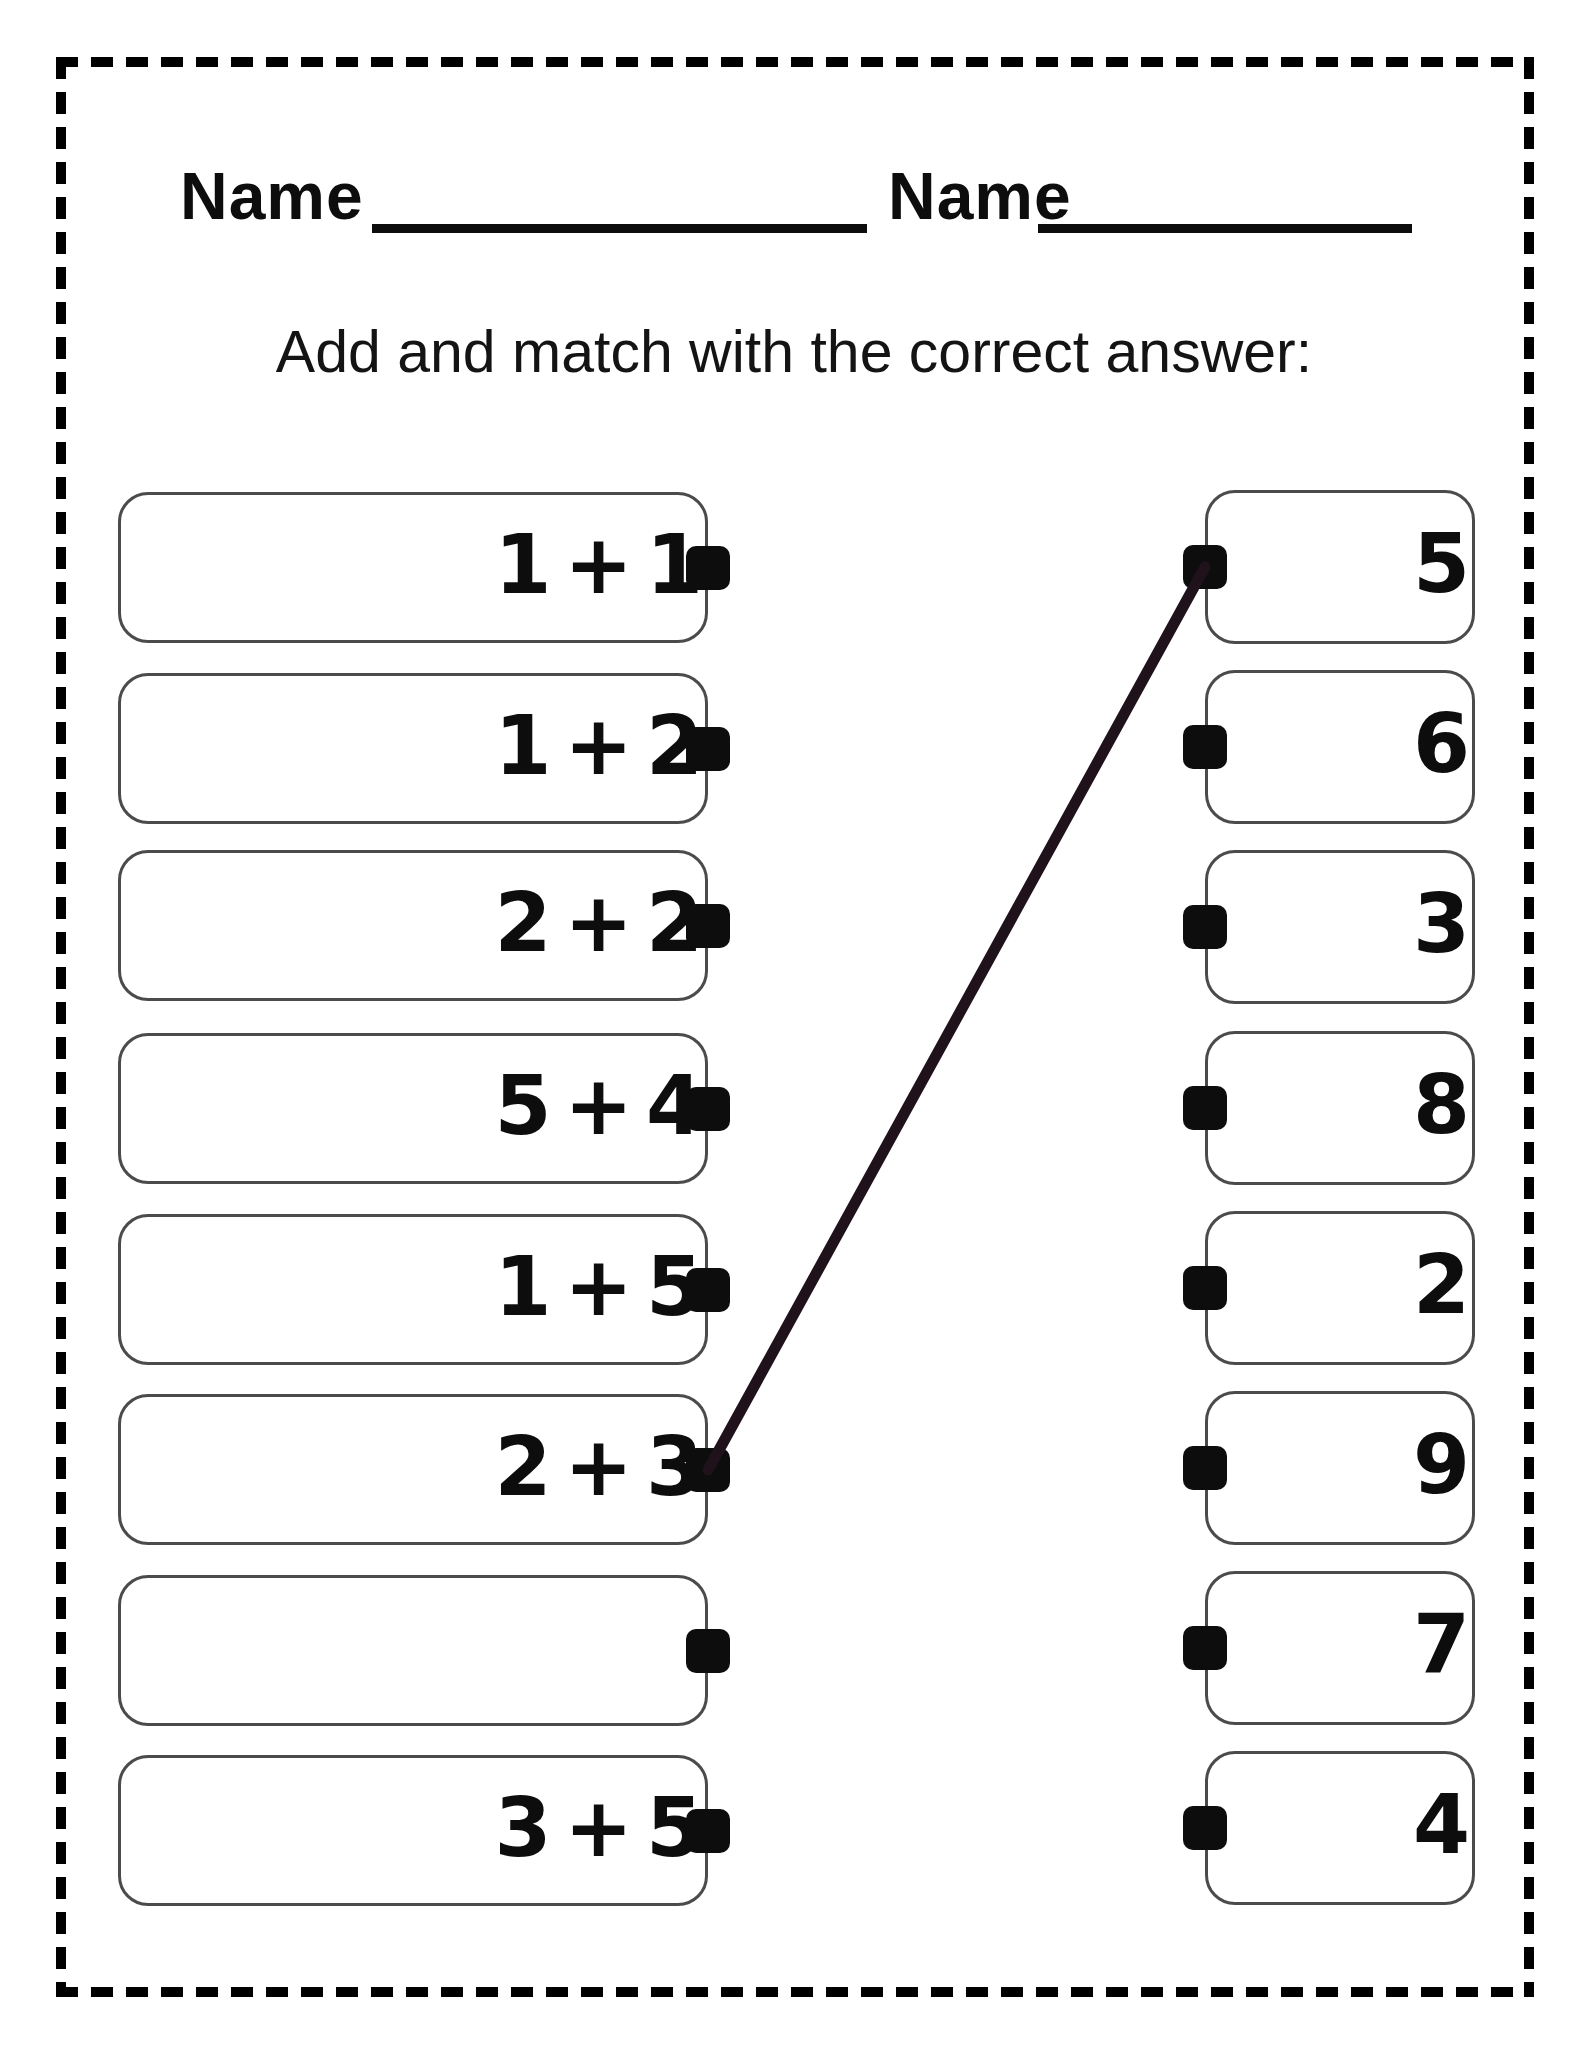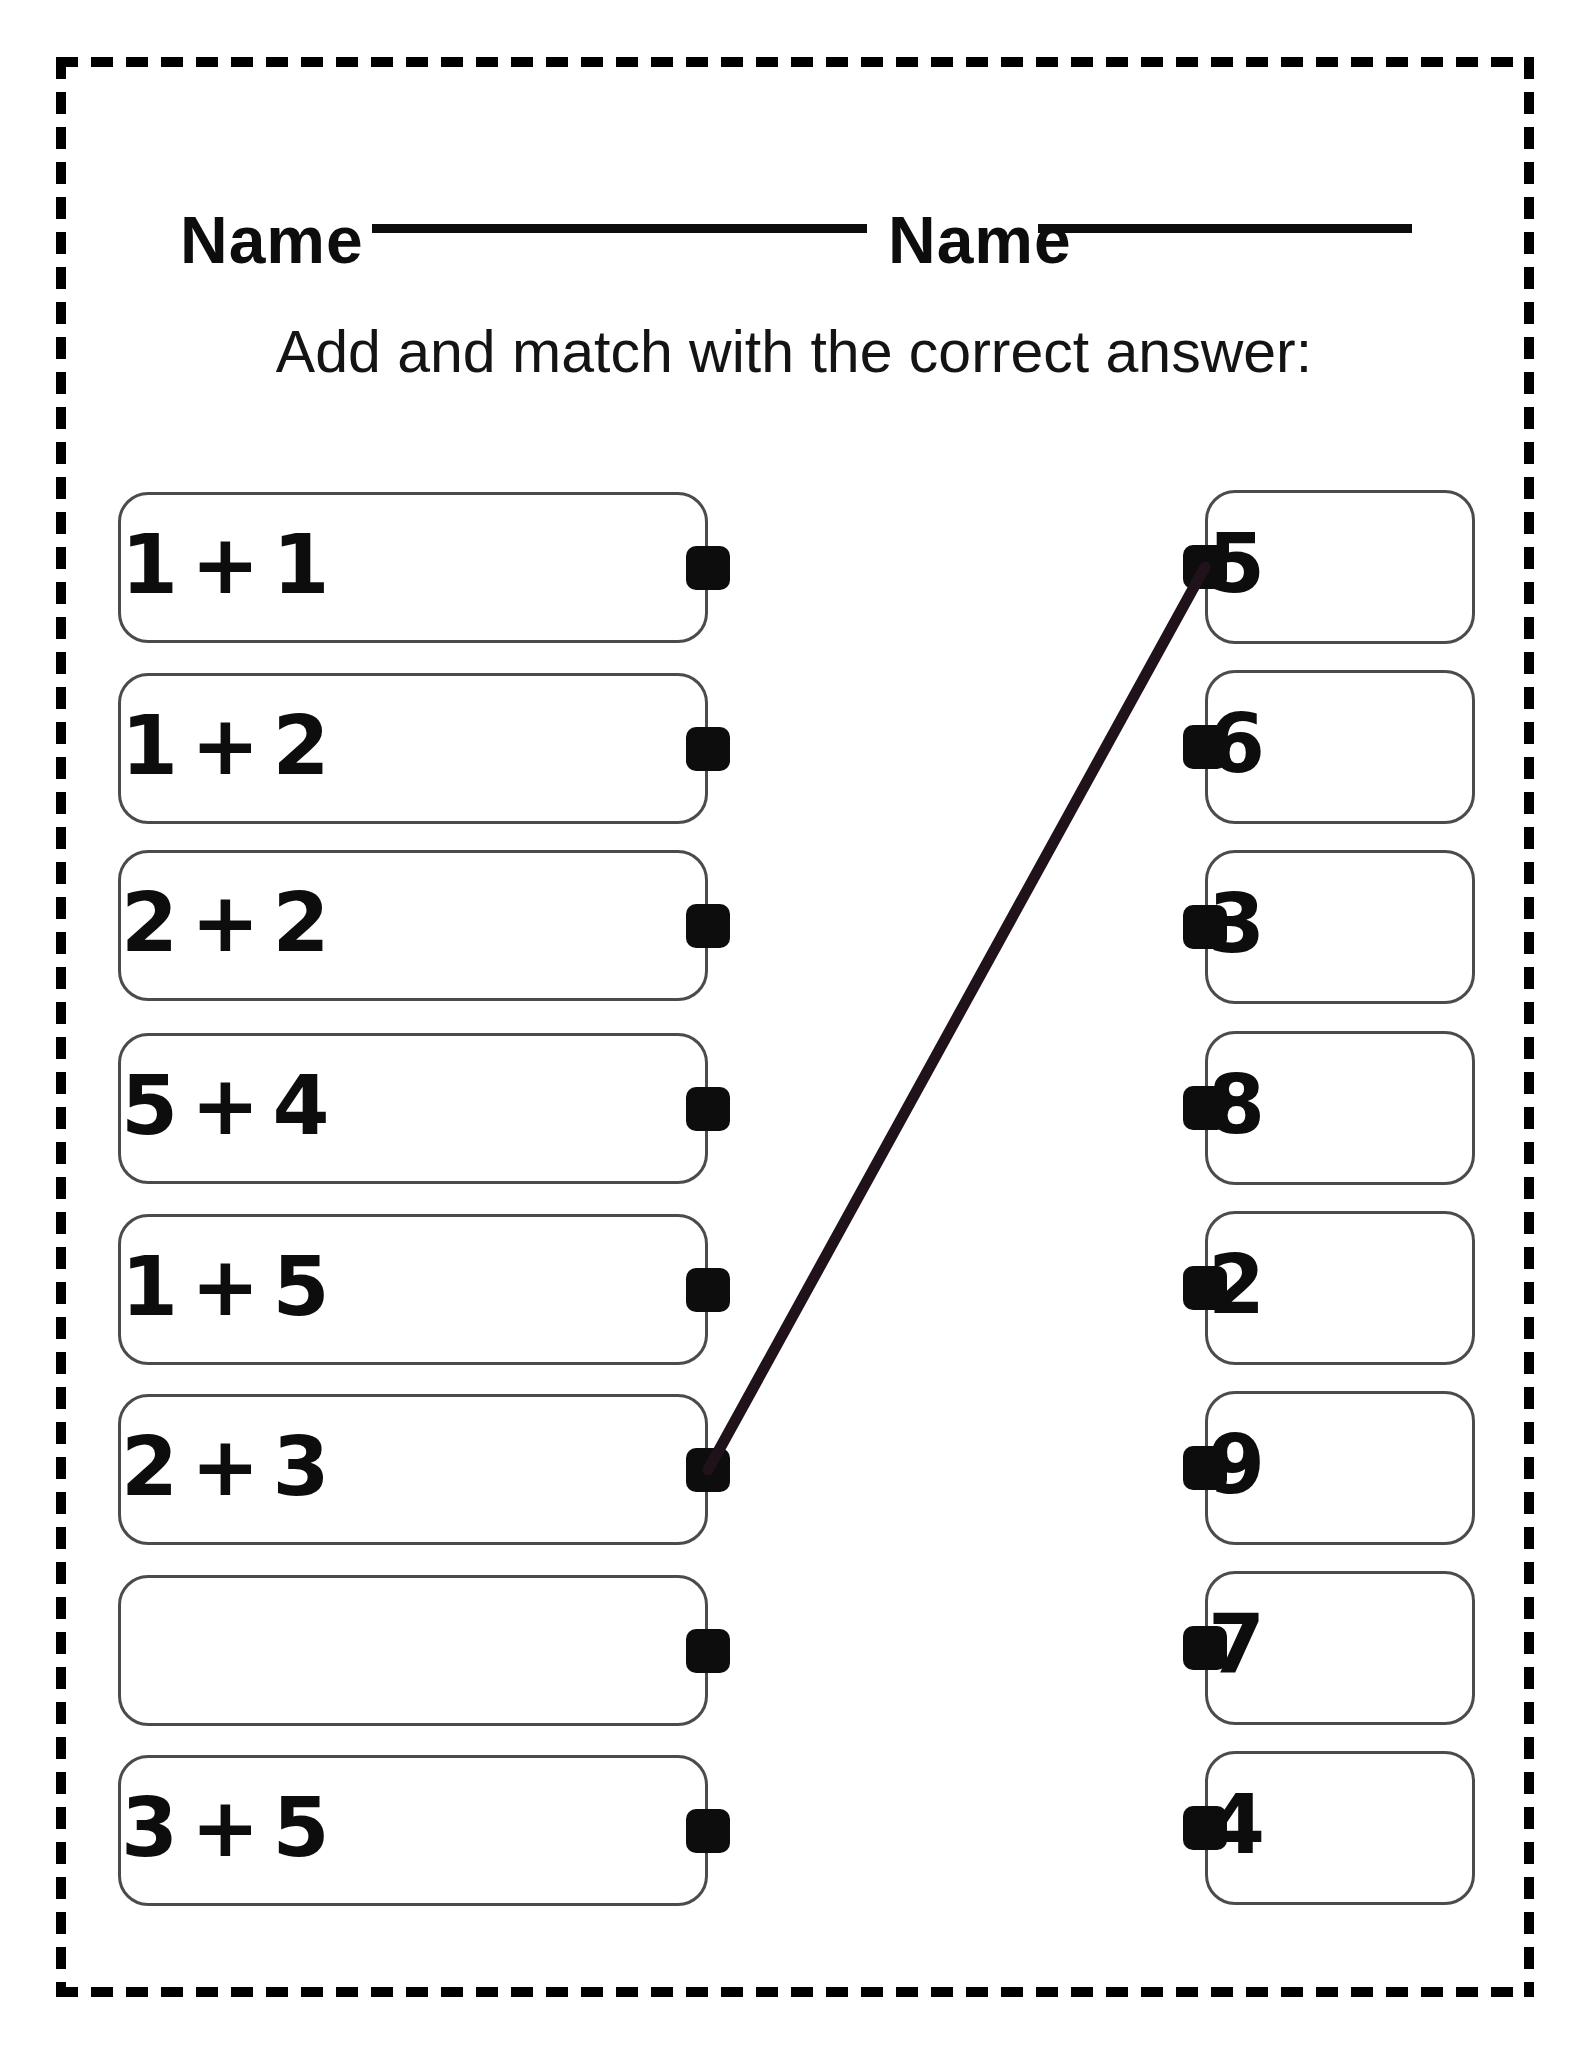--- a/index.html
+++ b/index.html
@@ -30,21 +30,20 @@
 
   
   .hdr-label {
     position: absolute;
     top: 158px;
     font-size: 66px;
     font-weight: bold;
     letter-spacing: 1px;
     color: #0d0d0d;
     white-space: nowrap;
-    margin-top: 44px;
   }
   .hdr-line {
     position: absolute;
     top: 224px;
     height: 9px;
     background: #0d0d0d;
   }
   #name-label { left: 180px; }
   #name-line  { left: 372px; width: 495px; }
   #date-label { left: 888px; }
@@ -63,21 +62,21 @@
   }
 
   
   .card {
     position: absolute;
     background: #ffffff;
     border: 3px solid #4b4b4b;
     border-radius: 30px;
     display: flex;
     align-items: center;
-    justify-content: flex-start;
+    justify-content: flex-end;
     z-index: 1;
   }
   .pbox { left: 118px; width: 590px; height: 151px; }
   .abox { left: 1205px; width: 270px; height: 154px; }
   .expr {
     font-family: "DejaVu Sans", sans-serif;
     font-weight: bold;
     font-size: 82px;
     color: #0d0d0d;
     word-spacing: -0.24em;

